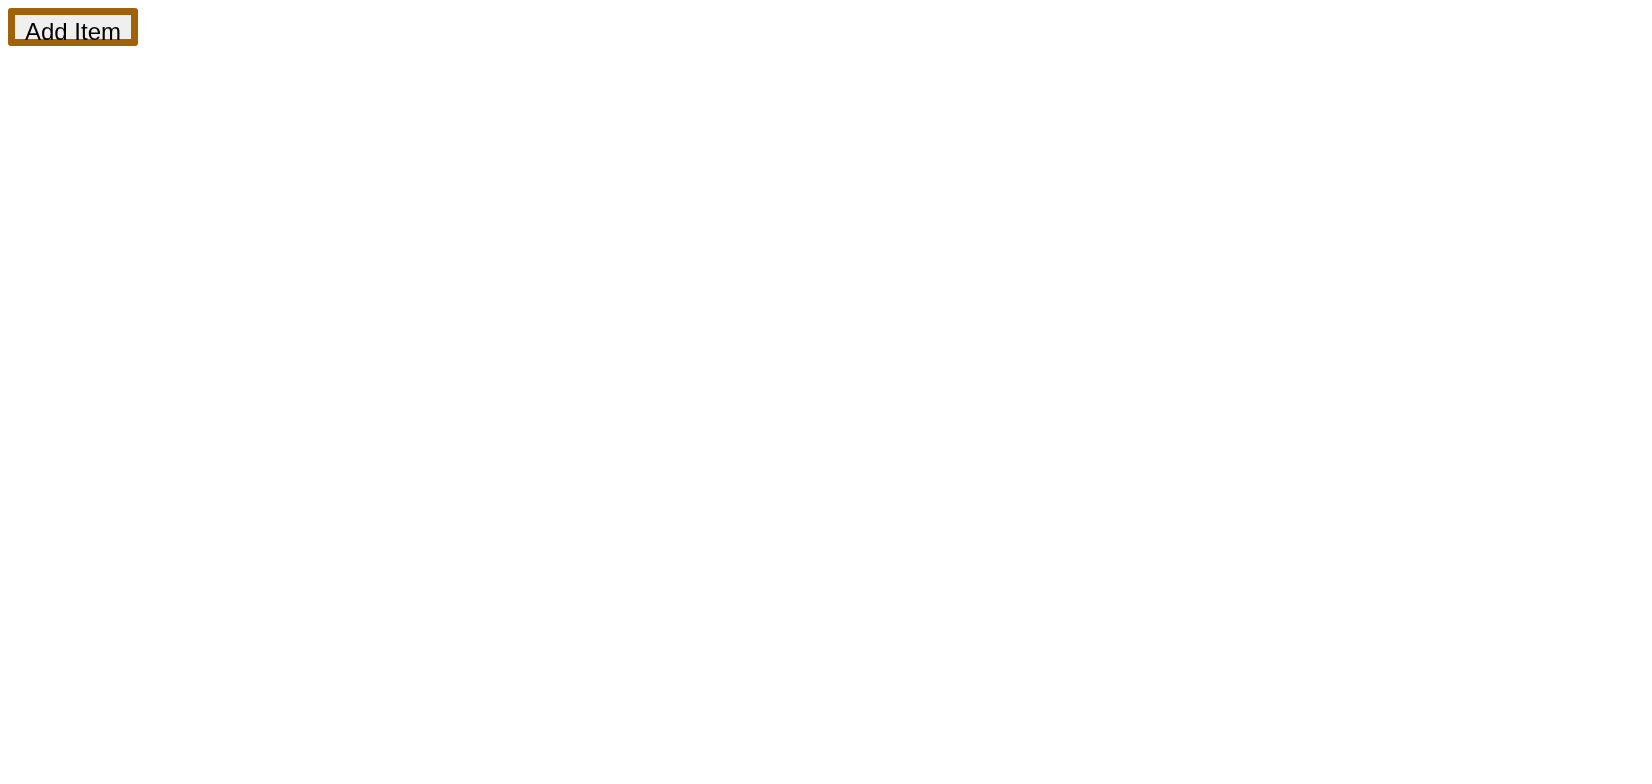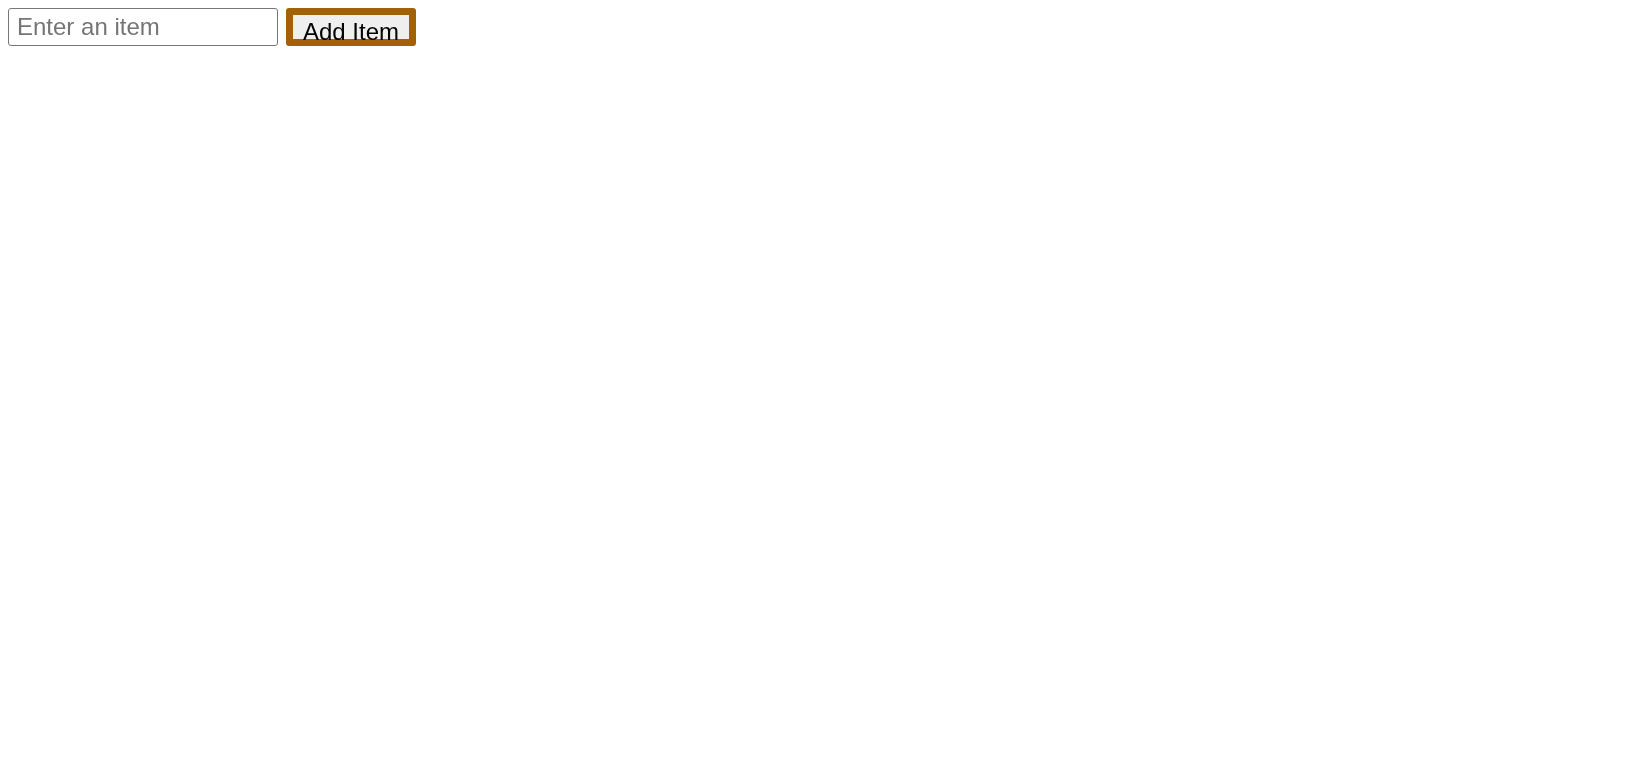--- a/index.html
+++ b/index.html
@@ -39,15 +39,14 @@
       background: #efefef;
       color: #000;
       cursor: pointer;
       height: 38px;
     }
   </style>
 </head>
 <body>
 
 <div class="form-row">
-  <input type="text" placeholder="Enter an item" style="">
   <button>Add Item</button>
 </div>
 
 </body></html>

